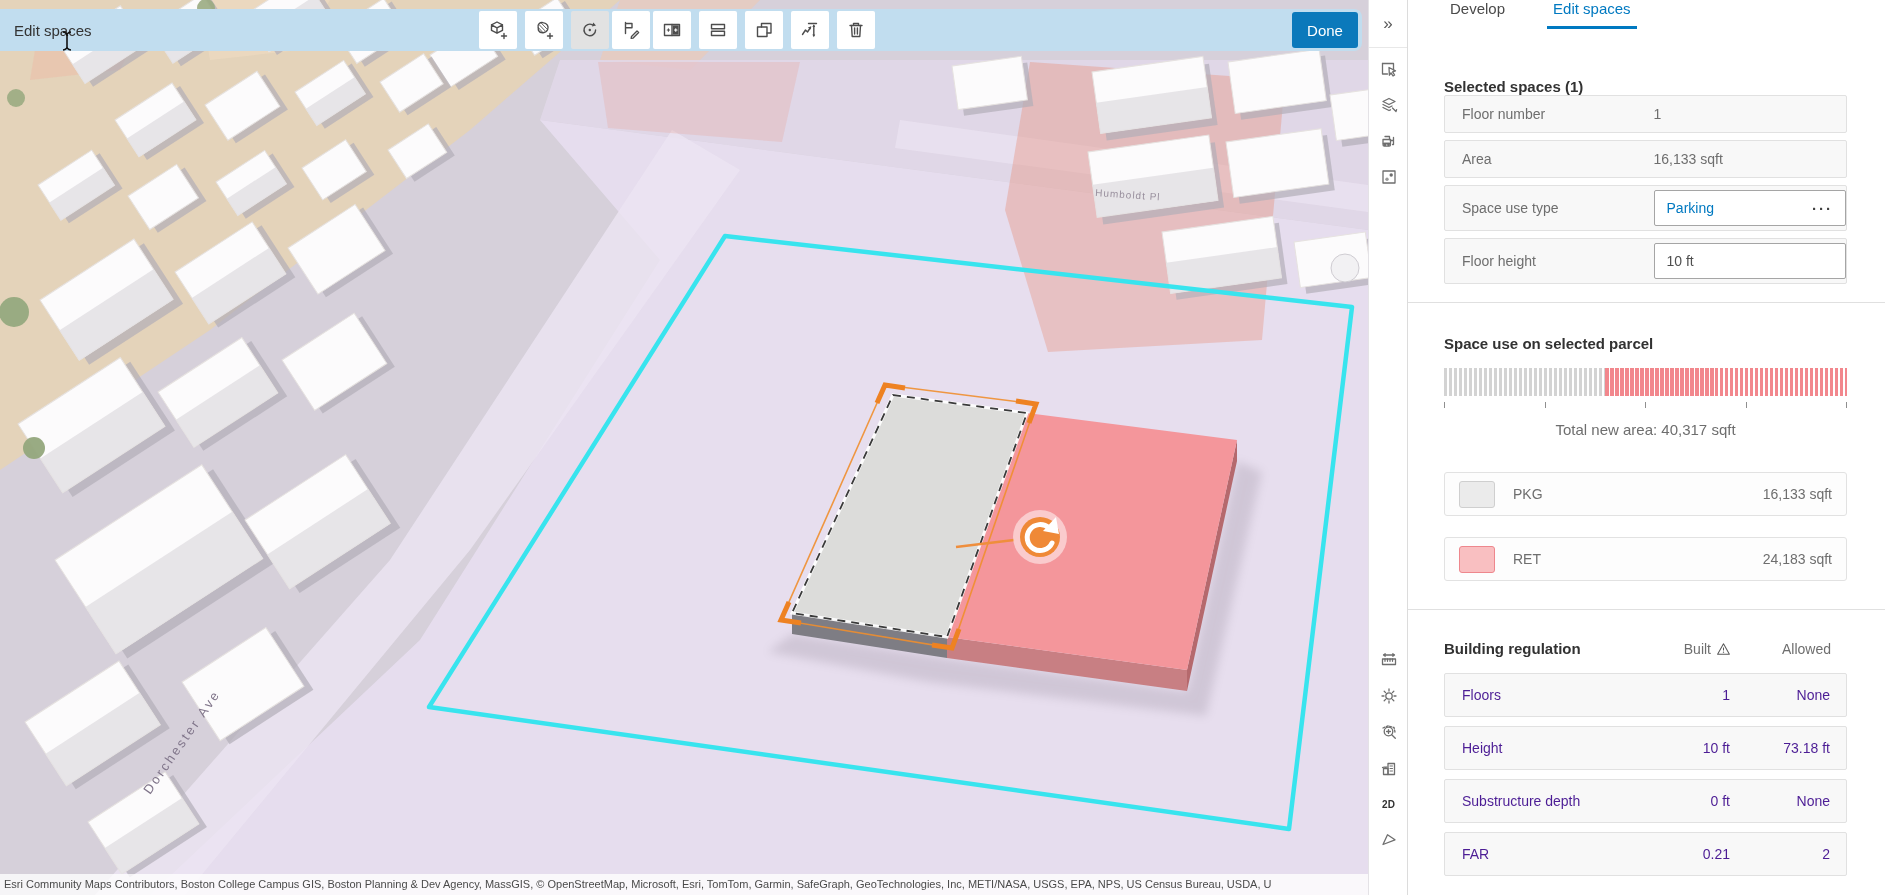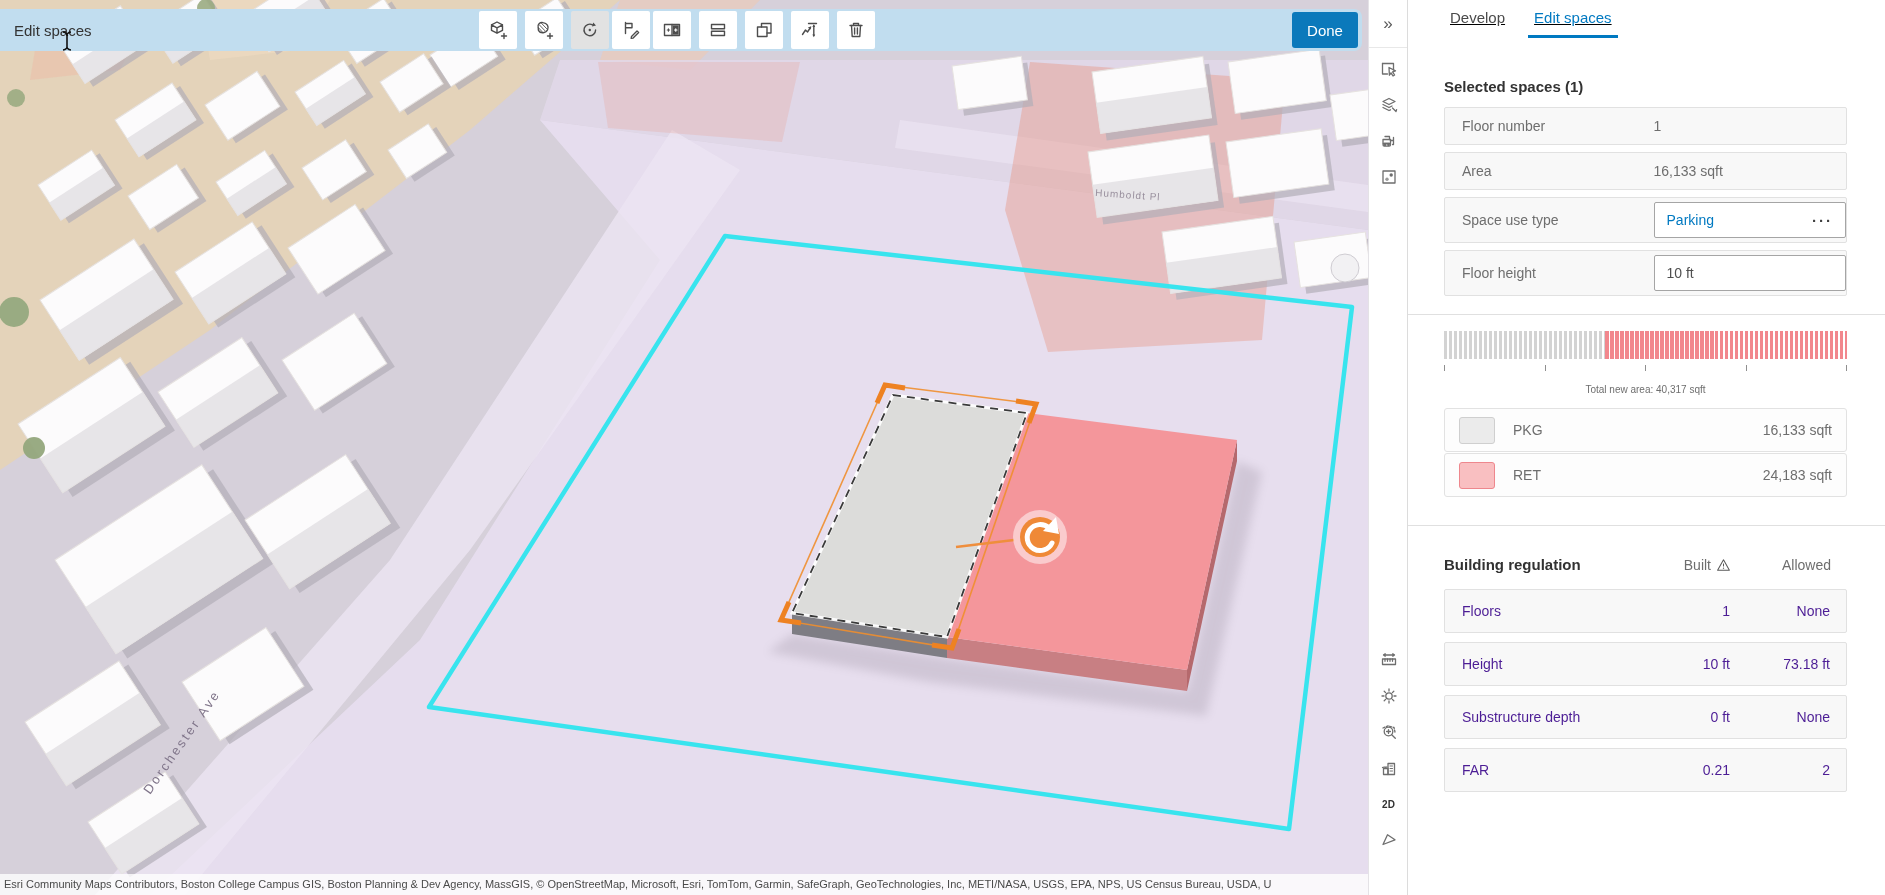--- a/index.html
+++ b/index.html
@@ -32,44 +32,44 @@
   .strip{position:absolute;left:1368px;top:0;width:39px;height:895px;background:#fff;border-left:1px solid #e4e2e6;box-sizing:border-box;}
   .sbtn{width:39px;height:34px;background:none;border:none;display:flex;align-items:center;justify-content:center;cursor:pointer;padding:0;color:#595959;}
   .sbtn svg{stroke:#6e6e6e;fill:none;stroke-width:1.3;stroke-linecap:round;stroke-linejoin:round;}
   .collapse{height:48px;font-size:17px;color:#595959;border-bottom:1px solid #e8e8e8;width:38px;}
   .strip-top{position:absolute;top:52px;left:0;display:flex;flex-direction:column;gap:2px;}
   .strip-bottom{position:absolute;bottom:38px;left:0;display:flex;flex-direction:column;gap:2px;}
   .mode2d{font-size:10px;font-weight:bold;color:#323232;}
 
   
   .panel{position:absolute;left:1407px;top:0;width:478px;height:895px;background:#fff;border-left:1px solid #dcdcdc;box-sizing:border-box;overflow:hidden;}
-  .tabs{height:46px;display:flex;align-items:center;padding-left:36px;gap:17px;box-sizing:border-box;text-decoration:underline;}
+  .tabs{height:46px;display:flex;align-items:flex-start;padding-left:36px;gap:36px;box-sizing:border-box;}
   .tab{font-size:15px;padding:0 6px 12px 6px;color:#4a4a4a;cursor:pointer;}
   .tab.active{color:#0079c1;border-bottom:3px solid #0079c1;padding-bottom:9px;}
   .content{padding:0 38px 0 36px;}
   h3.sec{font-size:15px;font-weight:bold;color:#323232;margin:32px 0 0 0;}
-  .rows{margin-top:12px;display:flex;flex-direction:column;gap:7px;}
+  .rows{margin-top:0;display:flex;flex-direction:column;gap:7px;}
   .prow{position:relative;height:38px;background:#f8f8f8;border:1px solid #e1e1e1;border-radius:2px;
     display:flex;align-items:center;padding-left:17px;font-size:14px;color:#6e6e6e;box-sizing:border-box;}
   .prow.tall{height:46px;}
   .pval{position:absolute;left:52%;}
   .ctrl{position:absolute;left:52%;right:0;top:4px;bottom:4px;background:#fff;border:1px solid #a5a5a5;border-radius:2px;
     display:flex;align-items:center;padding:4px 12px;color:#4f4f4f;box-sizing:border-box;cursor:pointer;}
   .ctrl .blue{color:#0079c1;}
   .dots{margin-left:auto;color:#404040;font-weight:bold;font-size:15px;letter-spacing:2px;}
   .chev{margin-left:auto;}
   .info{margin-left:6px;display:inline-flex;}
   .divider{border:none;border-top:1px solid #e0e0e0;margin:18px -38px 0 -36px;}
   .usebar{margin-top:16px;height:28px;display:flex;}
   .seg-pkg{background:repeating-linear-gradient(90deg,#d3d3d3 0 3.5px,#ffffff 3.5px 5px);}
   .seg-ret{background:repeating-linear-gradient(90deg,#f2878d 0 3.5px,#ffffff 3.5px 5px);}
   .ticks{margin-top:6px;display:flex;justify-content:space-between;height:6px;}
   .tick{width:1px;height:6px;background:#8f8f8f;}
-  .total{margin-top:13px;text-align:center;font-size:10px;color:#6e6e6e;}
-  .legend{margin-top:13px;display:flex;flex-direction:column;gap:1px;justify-content:flex-end;}
+  .total{margin-top:13px;text-align:center;font-size:15px;color:#6e6e6e;}
+  .legend{margin-top:34px;display:flex;flex-direction:column;gap:21px;justify-content:flex-end;}
   .lrow{height:44px;border:1px solid #e2e2e2;border-radius:3px;background:#fdfdfd;display:flex;align-items:center;
     padding:0 14px;font-size:14px;color:#6e6e6e;box-sizing:border-box;}
   .swatch{width:36px;height:27px;border-radius:3px;margin-right:18px;box-sizing:border-box;}
   .sw-pkg{background:#ebebeb;border:1px solid #cfcfcf;}
   .sw-ret{background:#f9bfc1;border:1px solid #ee878d;}
   .larea{margin-left:auto;}
   .reghead{margin-top:30px;display:grid;grid-template-columns:1fr 95px 100px;align-items:center;padding-right:16px;}
   .reghead h3{margin:0;font-size:15px;color:#323232;}
   .colh{font-size:14px;color:#6e6e6e;text-align:right;display:flex;justify-content:flex-end;align-items:center;gap:5px;}
   .regrows{margin-top:16px;display:flex;flex-direction:column;gap:9px;}
@@ -497,20 +497,21 @@
         <div class="prow tall">
           <span>Floor height</span>
           <div class="ctrl">
             <span>10 ft</span>
           </div>
         </div>
       </div>
 
       <hr class="divider">
 
+      <h3 class="sec">Space use on selected parcel</h3>
       <div class="usebar">
         <div class="seg-pkg" style="width: 40%;"></div>
         <div class="seg-ret" style="width: 60%;"></div>
       </div>
       <div class="ticks">
         <div class="tick"></div>
           <div class="tick"></div>
           <div class="tick"></div>
           <div class="tick"></div>
           <div class="tick"></div>

